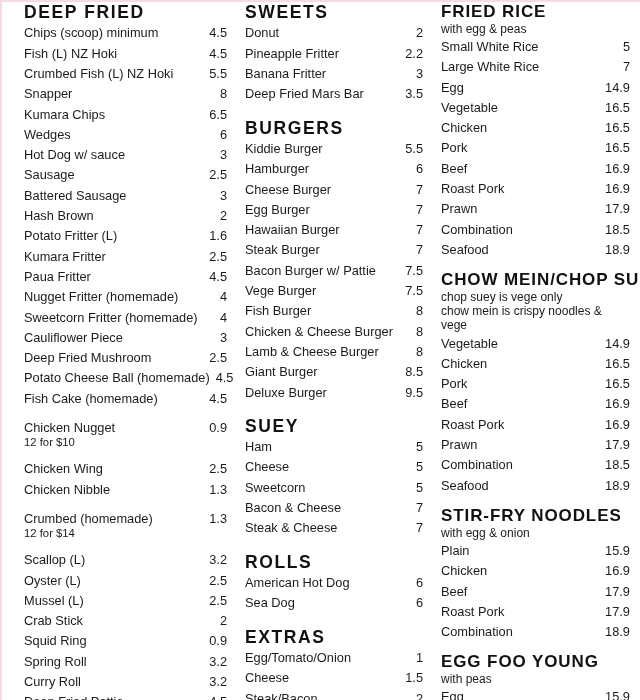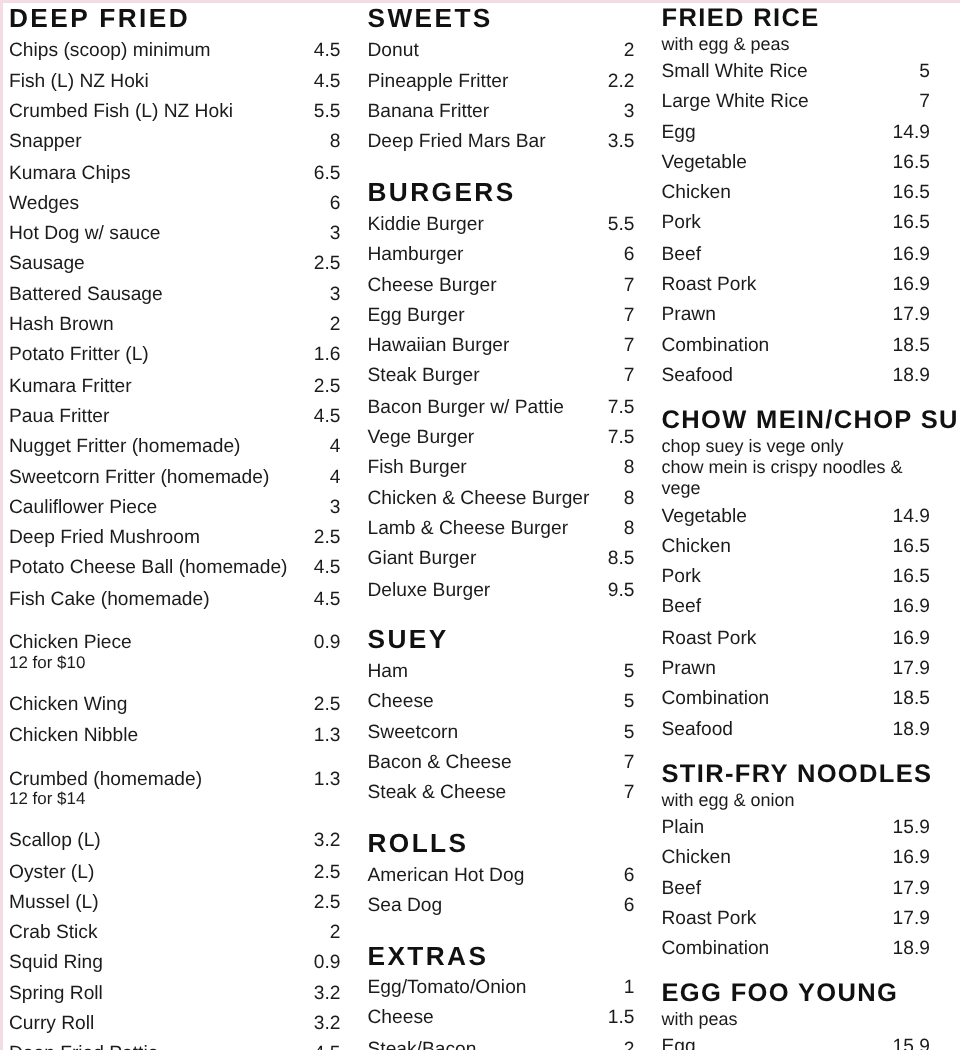--- a/index.html
+++ b/index.html
@@ -33,23 +33,23 @@
     display: flex;
     width: 640px;
     height: 700px;
     box-sizing: border-box;
     padding: 3px 0 0 0;
   }
   .column {
     box-sizing: border-box;
     overflow: hidden;
   }
-  .col-1 { width: 235px; padding-left: 6px; padding-right: 8px; }
+  .col-1 { width: 235px; padding-left: 24px; padding-right: 8px; }
   .col-2 { width: 196px; padding-left: 10px; padding-right: 8px; }
-  .col-3 { width: 209px; padding-left: 10px; padding-right: 20px; }
+  .col-3 { width: 209px; padding-left: 10px; padding-right: 10px; }
 
   .section { margin-bottom: 0; }
 
   .section-header {
     font-size: 17.5px;
     font-weight: bold;
     letter-spacing: 1.6px;
     color: #111111;
     line-height: 1.05;
     margin: 0 0 2px 0;
@@ -211,21 +211,21 @@
           </div>
         </div>
         <div>
           <div class="item-row">
             <span class="item-name">Fish Cake (homemade)</span>
             <span class="item-price">4.5</span>
           </div>
         </div>
         <div class="gap-before">
           <div class="item-row">
-            <span class="item-name">Chicken Piece</span>
+            <span class="item-name">Chicken Nugget</span>
             <span class="item-price">0.9</span>
           </div>
           <div class="item-note">12 for $10</div>
         </div>
         <div class="gap-before">
           <div class="item-row">
             <span class="item-name">Chicken Wing</span>
             <span class="item-price">2.5</span>
           </div>
         </div>

